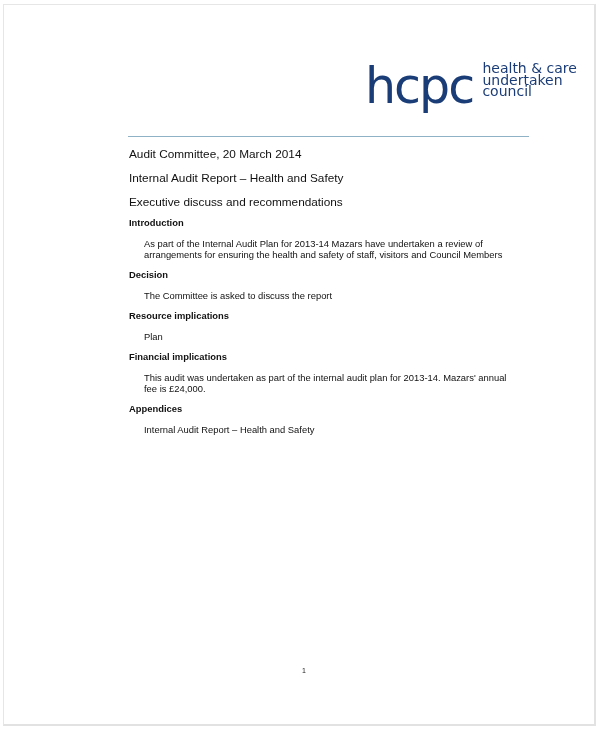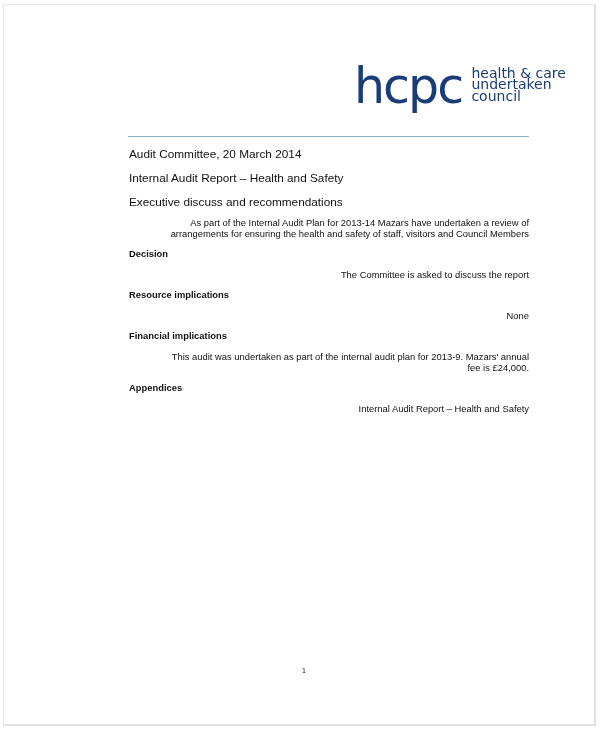--- a/index.html
+++ b/index.html
@@ -23,24 +23,24 @@
       height: 722px;
       border-left: 1px solid #e6e6e6;
       border-top: 1px solid #e6e6e6;
       border-right: 2px solid #e2e2e2;
       border-bottom: 2px solid #e2e2e2;
       box-sizing: border-box;
       background: #ffffff;
     }
     .logo {
       position: absolute;
-      left: 350px;
+      left: 361px;
       top: 58px;
       display: flex;
-      align-items: center;
+      align-items: flex-start;
     }
     .logo-mark {
       font-family: "DejaVu Sans", sans-serif;
       font-size: 50px;
       font-weight: 400;
       color: #1b3d77;
       letter-spacing: -2px;
       line-height: 46px;
       transform: scaleX(0.98);
       transform-origin: left bottom;
@@ -82,21 +82,20 @@
       font-size: 9.4px;
       font-weight: bold;
       line-height: 12px;
       margin: 0 0 9px 0;
       white-space: nowrap;
     }
     .section-body {
       font-size: 9.4px;
       line-height: 11px;
       margin: 0 0 9px 15px;
-      text-align: right;
     }
     .section-body p {
       margin: 0;
       white-space: nowrap;
     }
     .page-number {
       position: absolute;
       left: 298px;
       top: 662px;
       font-size: 7px;
@@ -118,44 +117,45 @@
   </div>
 
   <div class="rule"></div>
 
   <div class="content">
     <div class="title-line">Audit Committee, 20 March 2014</div>
     <div class="title-line">Internal Audit Report – Health and Safety</div>
     <div class="title-line" style="margin-bottom:8px;">Executive discuss and recommendations</div>
 
     <div class="section">
+      <div class="section-heading">Introduction</div>
       <div class="section-body">
         <p>As part of the Internal Audit Plan for 2013-14 Mazars have undertaken a review of</p>
         <p>arrangements for ensuring the health and safety of staff, visitors and Council Members</p>
       </div>
     </div>
 
     <div class="section">
       <div class="section-heading">Decision</div>
       <div class="section-body">
         <p>The Committee is asked to discuss the report</p>
       </div>
     </div>
 
     <div class="section">
       <div class="section-heading">Resource implications</div>
       <div class="section-body">
-        <p>None</p>
+        <p>Plan</p>
       </div>
     </div>
 
     <div class="section">
       <div class="section-heading">Financial implications</div>
       <div class="section-body">
-        <p>This audit was undertaken as part of the internal audit plan for 2013-9. Mazars' annual</p>
+        <p>This audit was undertaken as part of the internal audit plan for 2013-14. Mazars' annual</p>
         <p>fee is £24,000.</p>
       </div>
     </div>
 
     <div class="section">
       <div class="section-heading">Appendices</div>
       <div class="section-body">
         <p>Internal Audit Report – Health and Safety</p>
       </div>
     </div>

